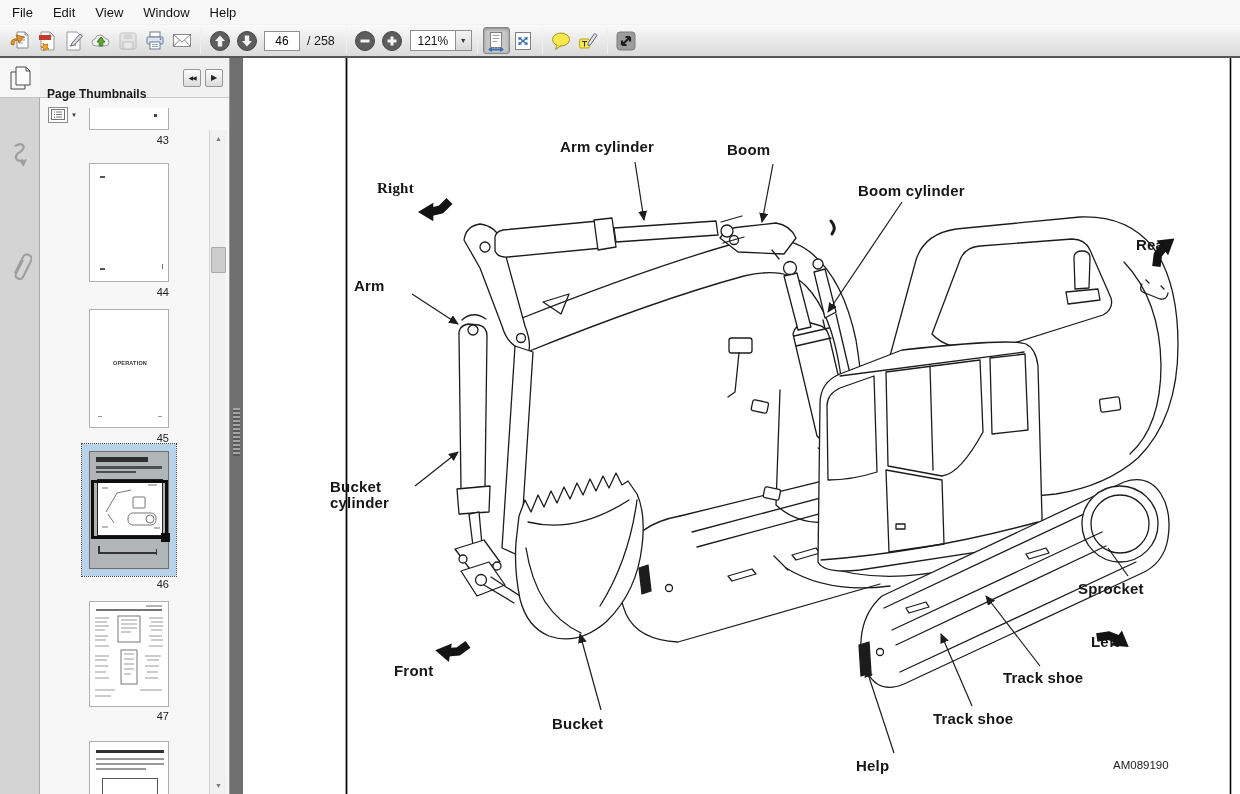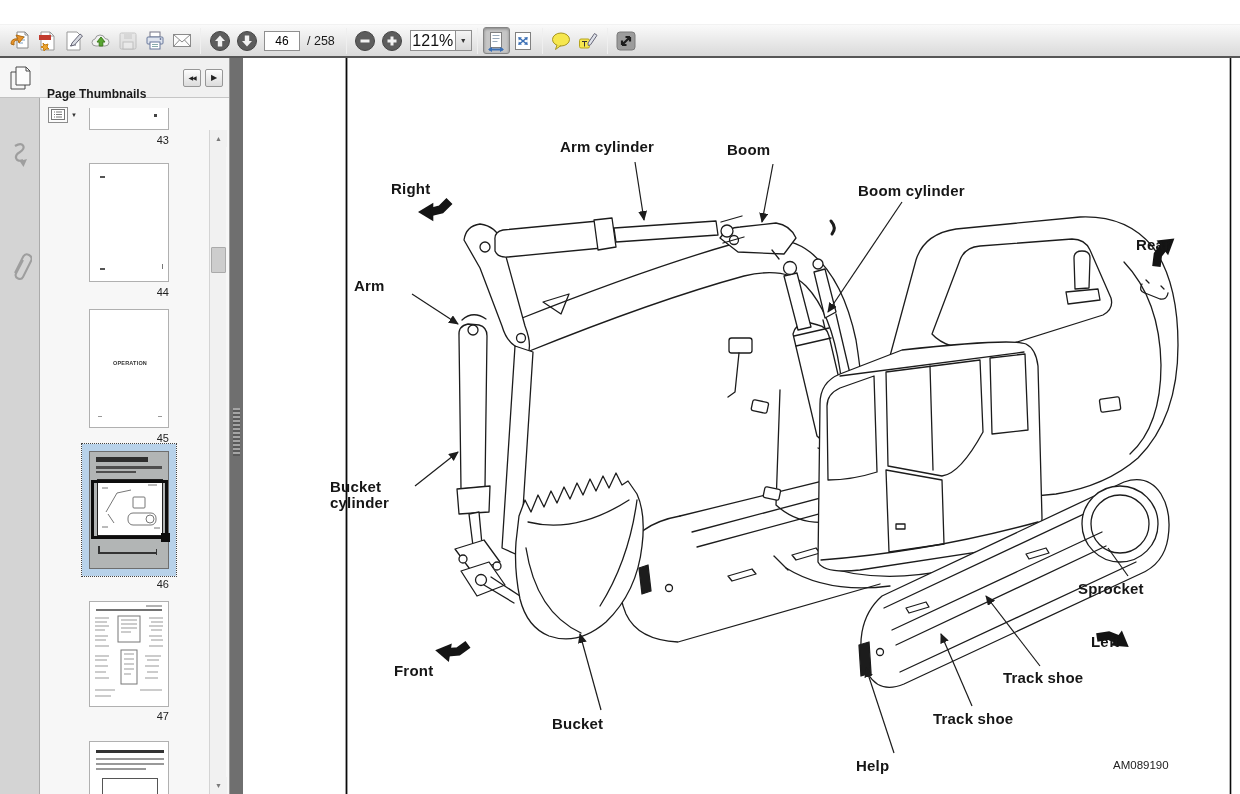--- a/index.html
+++ b/index.html
@@ -30,21 +30,21 @@
   .sep { width:1px; height:26px; background:#9f9f9f; border-right:1px solid #efefef; margin:0 5px; flex:0 0 auto; }
   .page-input {
     width:36px; height:20px; border:1px solid #8f8f8f; background:#fff;
     font:12px "Liberation Sans", sans-serif; text-align:center; margin-left:4px;
   }
   .page-total { font-size:12.5px; color:#1a1a1a; margin:0 6px 0 7px; }
   .zoom-box {
     display:flex; align-items:center; height:21px; border:1px solid #8f8f8f;
     background:#fff; margin-left:4px;
   }
-  .zoom-val { font-size:16px; color:#111; width:44px; text-align:center; }
+  .zoom-val { font-size:12px; color:#111; width:44px; text-align:center; }
   .zoom-caret {
     width:16px; height:100%; border-left:1px solid #8f8f8f;
     background:linear-gradient(#f5f5f5,#d8d8d8); font-size:7px; color:#333;
     display:flex; align-items:center; justify-content:center;
   }
   
   .content { position:absolute; left:0; top:58px; width:1240px; height:736px; }
   
   .rail {
     position:absolute; left:0; top:0; width:40px; height:736px;
@@ -122,20 +122,27 @@
   }
   .dlabel.wrap { white-space:normal; width:70px; line-height:16px; }
   .fig-code { position:absolute; font-size:11.5px; font-weight:500; color:#222; }
   svg { display:block; }
 </style>
 </head>
 <body>
 
 <div id="screen">
 
+  <div class="menubar">
+    <span class="menu-item">File</span>
+    <span class="menu-item">Edit</span>
+    <span class="menu-item">View</span>
+    <span class="menu-item">Window</span>
+    <span class="menu-item">Help</span>
+  </div>
 
   <div class="toolbar">
     <div class="tb-btn">
       <svg width="24" height="24">
         <path d="M9,3 h8 l3,3 v13 h-11 v-16 z" fill="#fff" stroke="#8a8a8a"></path>
         <path d="M17,3 v3 h3" fill="none" stroke="#8a8a8a"></path>
         <path d="M11,8 h6 M11,11 h6 M11,14 h4" stroke="#7aa0c4" fill="none"></path>
         <path d="M3,15 q0,-6 7,-5 l-2,-4 8,2 -5,6 -1,-3 q-5,0 -4,5 z" fill="#e8932a" stroke="#b06d14"></path>
       </svg>
     </div>
@@ -509,21 +516,21 @@
 
         <use href="#dirarrow" transform="translate(407 212) rotate(180) scale(0.85)"></use>
         <use href="#dirarrow" transform="translate(1133 249) rotate(-38) scale(0.85)"></use>
         <use href="#dirarrow" transform="translate(424 653) rotate(189) scale(0.85)"></use>
         <use href="#dirarrow" transform="translate(1087 637) rotate(36) scale(0.85)"></use>
       </svg>
 
       <span class="dlabel" style="left:317px; top:80px;">Arm cylinder</span>
       <span class="dlabel" style="left:484px; top:83px;">Boom</span>
       <span class="dlabel" style="left:615px; top:124px;">Boom cylinder</span>
-      <span class="dlabel" style="left:148px; top:122px;">Right</span>
+      <span class="dlabel" style="left:134px; top:122px;font-family:Liberation Serif, serif;">Right</span>
       <span class="dlabel" style="left:893px; top:178px;">Rear</span>
       <span class="dlabel" style="left:111px; top:219px;">Arm</span>
       <span class="dlabel wrap" style="left:87px; top:421px;">Bucket cylinder</span>
       <span class="dlabel" style="left:835px; top:522px;">Sprocket</span>
       <span class="dlabel" style="left:848px; top:575px;">Left</span>
       <span class="dlabel" style="left:760px; top:611px;">Track shoe</span>
       <span class="dlabel" style="left:151px; top:604px;">Front</span>
       <span class="dlabel" style="left:690px; top:652px;">Track shoe</span>
       <span class="dlabel" style="left:309px; top:657px;">Bucket</span>
       <span class="dlabel" style="left:613px; top:699px;">Help</span>

